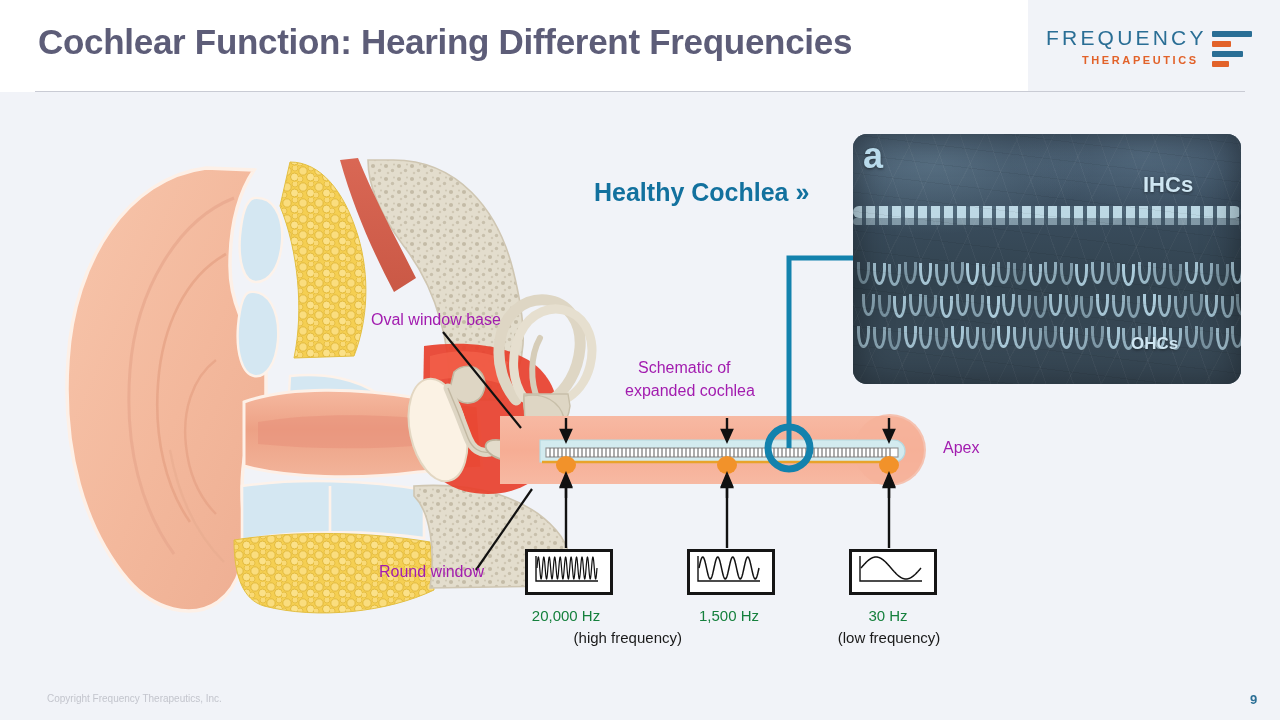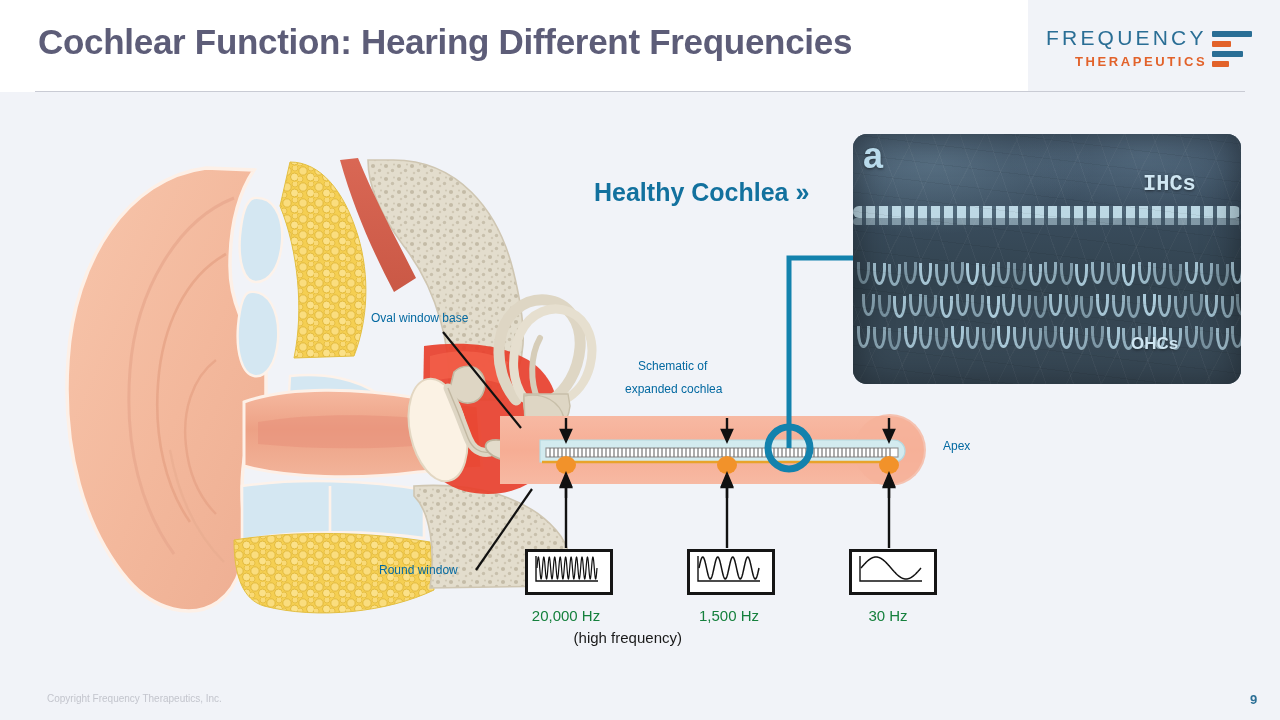--- a/index.html
+++ b/index.html
@@ -20,22 +20,22 @@
   }
   .hrule{position:absolute;left:35px;top:91px;width:1210px;height:1px;background:#c9cbd4;}
 
   
   .logo{position:absolute;left:1046px;top:26px;width:200px;height:48px;}
   .logo-word{
     position:absolute;left:0;top:0;
     font-size:21px;letter-spacing:3.2px;color:#2a6e95;font-weight:400;
   }
   .logo-sub{
-    position:absolute;left:29px;top:28px;
-    font-size:13px;letter-spacing:2.6px;color:#e2622a;font-weight:bold;
+    position:absolute;left:36px;top:28px;
+    font-size:11px;letter-spacing:2.6px;color:#e2622a;font-weight:bold;
   }
   .logo-bars{position:absolute;left:164px;top:2px;width:44px;height:44px;}
   .lb{position:absolute;height:6px;border-radius:1px;}
   .lb1{left:2px;top:3px;width:40px;background:#2a6e95;}
   .lb2{left:2px;top:13px;width:19px;background:#e2622a;}
   .lb3{left:2px;top:23px;width:31px;background:#2a6e95;}
   .lb4{left:2px;top:33px;width:17px;background:#e2622a;}
 
   
   .footer-copy{position:absolute;left:47px;top:693px;font-size:10px;color:#c3c5cd;}
@@ -54,21 +54,21 @@
     background:#3d4f5e;
   }
   .micro-bg{position:absolute;inset:0;
     background:
       radial-gradient(ellipse 60% 40% at 20% 12%, rgba(150,185,205,.28), transparent 70%),
       radial-gradient(ellipse 50% 35% at 75% 8%, rgba(140,175,200,.25), transparent 70%),
       linear-gradient(180deg,#42566a 0%,#3a4d5e 30%,#32434f 60%,#3a4b59 100%);
   }
   .micro-label{position:absolute;color:#cfe6f2;font-weight:bold;text-shadow:0 1px 3px rgba(0,0,0,.5);}
   .lbl-a{left:10px;top:1px;font-size:36px;color:#b9dbec;}
-  .lbl-ihc{left:290px;top:38px;font-size:22px;font-family:Liberation Mono, monospace;}
+  .lbl-ihc{left:290px;top:38px;font-size:22px;}
   .lbl-ohc{left:278px;top:200px;font-size:17px;}
   .hcrow{position:absolute;left:0;width:388px;}
   .ihc-band{top:72px;height:12px;
     background:repeating-linear-gradient(90deg,
       rgba(200,228,240,.92) 0px, rgba(200,228,240,.92) 9px,
       rgba(120,155,175,.25) 9px, rgba(120,155,175,.25) 13px);
     border-radius:6px;filter:blur(.4px);}
   .ohc-band{height:26px;}
   .ohc-band .v{
     position:absolute;top:0;width:13px;height:22px;
@@ -87,21 +87,21 @@
   
   .conn{position:absolute;left:0;top:0;width:1280px;height:720px;pointer-events:none;}
 
   
   .ear{position:absolute;left:58px;top:150px;width:560px;height:480px;}
 
   
   .schem{position:absolute;left:500px;top:400px;width:440px;height:100px;}
 
   
-  .anno{position:absolute;font-size:12px;color:#0369a1;white-space:nowrap;}
+  .anno{position:absolute;font-size:16px;color:#a21caf;white-space:nowrap;}
   .anno-oval{left:371px;top:311px;}
   .anno-round{left:379px;top:563px;}
   .anno-schem1{left:638px;top:359px;}
   .anno-schem2{left:625px;top:382px;}
   .anno-apex{left:943px;top:439px;}
 
   
   .fbox{position:absolute;width:82px;height:40px;border:3px solid #151515;background:#ffffff;}
   .fb1{left:525px;top:549px;}
   .fb2{left:687px;top:549px;}
@@ -491,17 +491,18 @@
         <path d="M8,4 L8,29 L70,29" fill="none" stroke="#111" stroke-width="1.4"></path>
         <path d="M9.00,16.00 L9.27,15.69 L9.55,15.37 L9.82,15.06 L10.09,14.75 L10.36,14.43 L10.64,14.12 L10.91,13.82 L11.18,13.51 L11.45,13.20 L11.73,12.90 L12.00,12.60 L12.27,12.30 L12.55,12.01 L12.82,11.72 L13.09,11.43 L13.36,11.15 L13.64,10.87 L13.91,10.59 L14.18,10.32 L14.45,10.05 L14.73,9.79 L15.00,9.53 L15.27,9.28 L15.55,9.04 L15.82,8.80 L16.09,8.56 L16.36,8.33 L16.64,8.11 L16.91,7.90 L17.18,7.69 L17.45,7.48 L17.73,7.29 L18.00,7.10 L18.27,6.92 L18.55,6.75 L18.82,6.58 L19.09,6.42 L19.36,6.27 L19.64,6.13 L19.91,5.99 L20.18,5.87 L20.45,5.75 L20.73,5.64 L21.00,5.54 L21.27,5.45 L21.55,5.36 L21.82,5.29 L22.09,5.22 L22.36,5.16 L22.64,5.11 L22.91,5.07 L23.18,5.04 L23.45,5.02 L23.73,5.00 L24.00,5.00 L24.27,5.00 L24.55,5.02 L24.82,5.04 L25.09,5.07 L25.36,5.11 L25.64,5.16 L25.91,5.22 L26.18,5.29 L26.45,5.36 L26.73,5.45 L27.00,5.54 L27.27,5.64 L27.55,5.75 L27.82,5.87 L28.09,5.99 L28.36,6.13 L28.64,6.27 L28.91,6.42 L29.18,6.58 L29.45,6.75 L29.73,6.92 L30.00,7.10 L30.27,7.29 L30.55,7.48 L30.82,7.69 L31.09,7.90 L31.36,8.11 L31.64,8.33 L31.91,8.56 L32.18,8.80 L32.45,9.04 L32.73,9.28 L33.00,9.53 L33.27,9.79 L33.55,10.05 L33.82,10.32 L34.09,10.59 L34.36,10.87 L34.64,11.15 L34.91,11.43 L35.18,11.72 L35.45,12.01 L35.73,12.30 L36.00,12.60 L36.27,12.90 L36.55,13.20 L36.82,13.51 L37.09,13.82 L37.36,14.12 L37.64,14.43 L37.91,14.75 L38.18,15.06 L38.45,15.37 L38.73,15.69 L39.00,16.00 L39.27,16.31 L39.55,16.63 L39.82,16.94 L40.09,17.25 L40.36,17.57 L40.64,17.88 L40.91,18.18 L41.18,18.49 L41.45,18.80 L41.73,19.10 L42.00,19.40 L42.27,19.70 L42.55,19.99 L42.82,20.28 L43.09,20.57 L43.36,20.85 L43.64,21.13 L43.91,21.41 L44.18,21.68 L44.45,21.95 L44.73,22.21 L45.00,22.47 L45.27,22.72 L45.55,22.96 L45.82,23.20 L46.09,23.44 L46.36,23.67 L46.64,23.89 L46.91,24.10 L47.18,24.31 L47.45,24.52 L47.73,24.71 L48.00,24.90 L48.27,25.08 L48.55,25.25 L48.82,25.42 L49.09,25.58 L49.36,25.73 L49.64,25.87 L49.91,26.01 L50.18,26.13 L50.45,26.25 L50.73,26.36 L51.00,26.46 L51.27,26.55 L51.55,26.64 L51.82,26.71 L52.09,26.78 L52.36,26.84 L52.64,26.89 L52.91,26.93 L53.18,26.96 L53.45,26.98 L53.73,27.00 L54.00,27.00 L54.27,27.00 L54.55,26.98 L54.82,26.96 L55.09,26.93 L55.36,26.89 L55.64,26.84 L55.91,26.78 L56.18,26.71 L56.45,26.64 L56.73,26.55 L57.00,26.46 L57.27,26.36 L57.55,26.25 L57.82,26.13 L58.09,26.01 L58.36,25.87 L58.64,25.73 L58.91,25.58 L59.18,25.42 L59.45,25.25 L59.73,25.08 L60.00,24.90 L60.27,24.71 L60.55,24.52 L60.82,24.31 L61.09,24.10 L61.36,23.89 L61.64,23.67 L61.91,23.44 L62.18,23.20 L62.45,22.96 L62.73,22.72 L63.00,22.47 L63.27,22.21 L63.55,21.95 L63.82,21.68 L64.09,21.41 L64.36,21.13 L64.64,20.85 L64.91,20.57 L65.18,20.28 L65.45,19.99 L65.73,19.70 L66.00,19.40 L66.27,19.10 L66.55,18.80 L66.82,18.49 L67.09,18.18 L67.36,17.88 L67.64,17.57 L67.91,17.25 L68.18,16.94 L68.45,16.63 L68.73,16.31 L69.00,16.00 " fill="none" stroke="#111" stroke-width="1.5" stroke-linejoin="round"></path>
       </svg>
   </div>
 
   <div class="fcap fc1">20,000 Hz</div>
   <div class="fcap fc2">1,500 Hz</div>
   <div class="fcap fc3">30 Hz</div>
 
   <div class="fcap2 fd1">(high frequency)</div>
+  <div class="fcap2 fd3">(low frequency)</div>
 
   <div class="footer-copy">Copyright Frequency Therapeutics, Inc.</div>
   <div class="footer-page">9</div>
 
 </div>
 
 </body></html>

